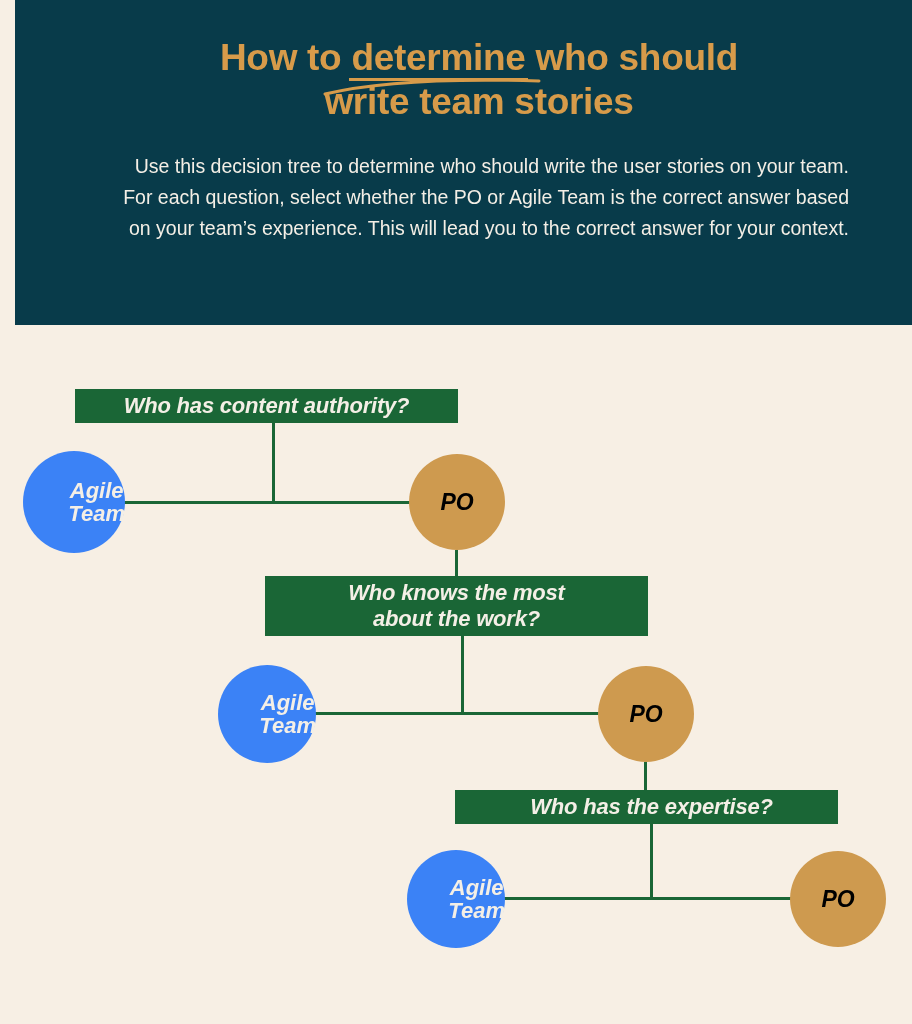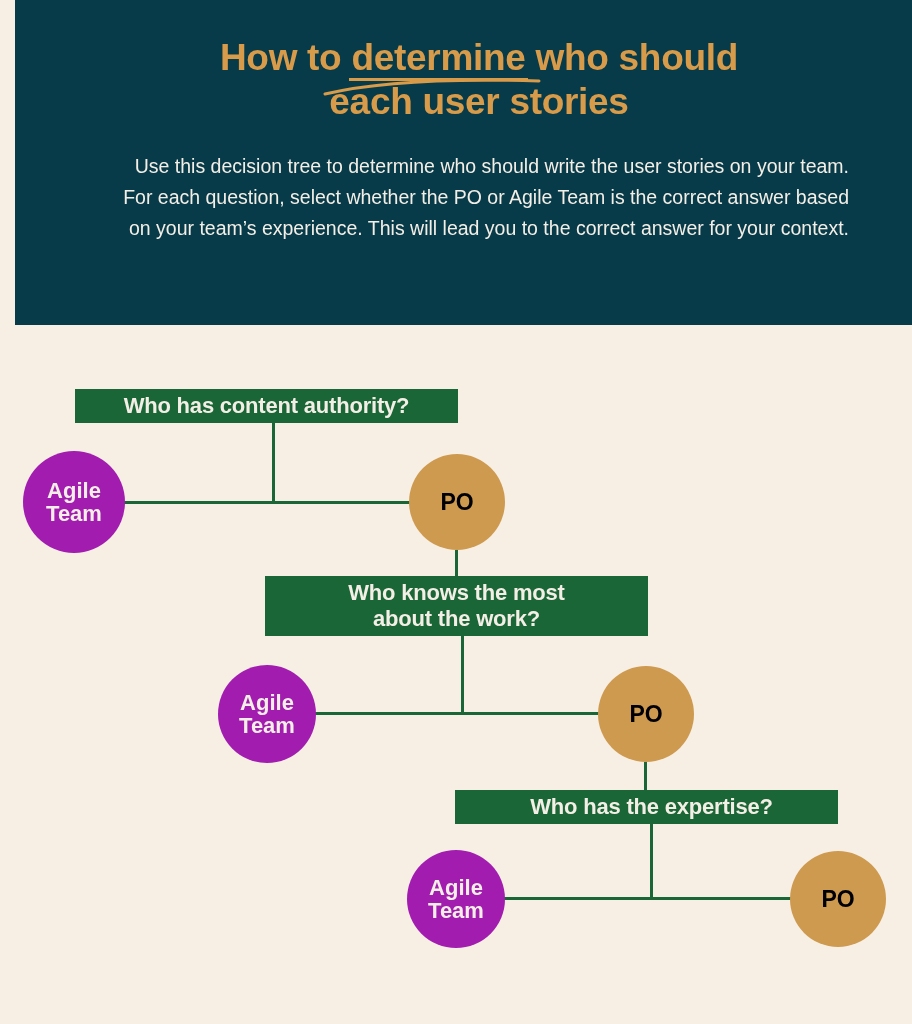--- a/index.html
+++ b/index.html
@@ -46,21 +46,21 @@
     font-size:19.5px;
     line-height:1.58;
     text-align:right;
     margin:28px auto 0 auto;
     max-width:740px;
     font-weight:400;
   }
 
   
   .chart{
-    position:absolute;left:0;top:325px;width:832px;height:699px;
+    position:absolute;left:0;top:325px;width:832px;height:699px;font-style:italic;
   }
   .conn{position:absolute;background:#1A6636;}
   .vline{width:3px;}
   .hline{height:3px;}
 
   .qbox{
     position:absolute;
     background:#1A6636;
     color:#F4EFE6;
     font-weight:bold;
@@ -76,38 +76,39 @@
   .node{
     position:absolute;
     border-radius:50%;
     display:flex;align-items:center;justify-content:center;
     text-align:center;
     font-weight:bold;
     line-height:1.06;
     box-sizing:border-box;
   }
   .node.team{
-    background:#a21caf;
+    background:#3b82f6;
     color:#F4EFE6;
     font-size:22px;
+    justify-content:flex-end;
   }
   .node.po{
     background:#CE9A4F;
     color:#000000;
     font-size:23px;
   }
 </style>
 </head>
 <body>
 
 <div class="header">
 
   <h1 class="title">
     <span>How to </span><span class="emph"><span>determine</span><span class="ul"></span></span><span> who should</span><br>
-    <span>each user stories</span>
+    <span>write team stories</span>
   </h1>
 
   <svg class="swoosh" viewBox="0 0 218 18">
     <path d="M2 16 C 60 2, 150 1, 216 3" stroke="#D79B4A" stroke-width="3" fill="none" stroke-linecap="round"></path>
   </svg>
 
   <p class="subtitle">Use this decision tree to determine who should write the user stories on your team. For each question, select whether the PO or Agile Team is the correct answer based on your team’s experience. This will lead you to the correct answer for your context.</p>
 </div>
 
 <div class="chart">

